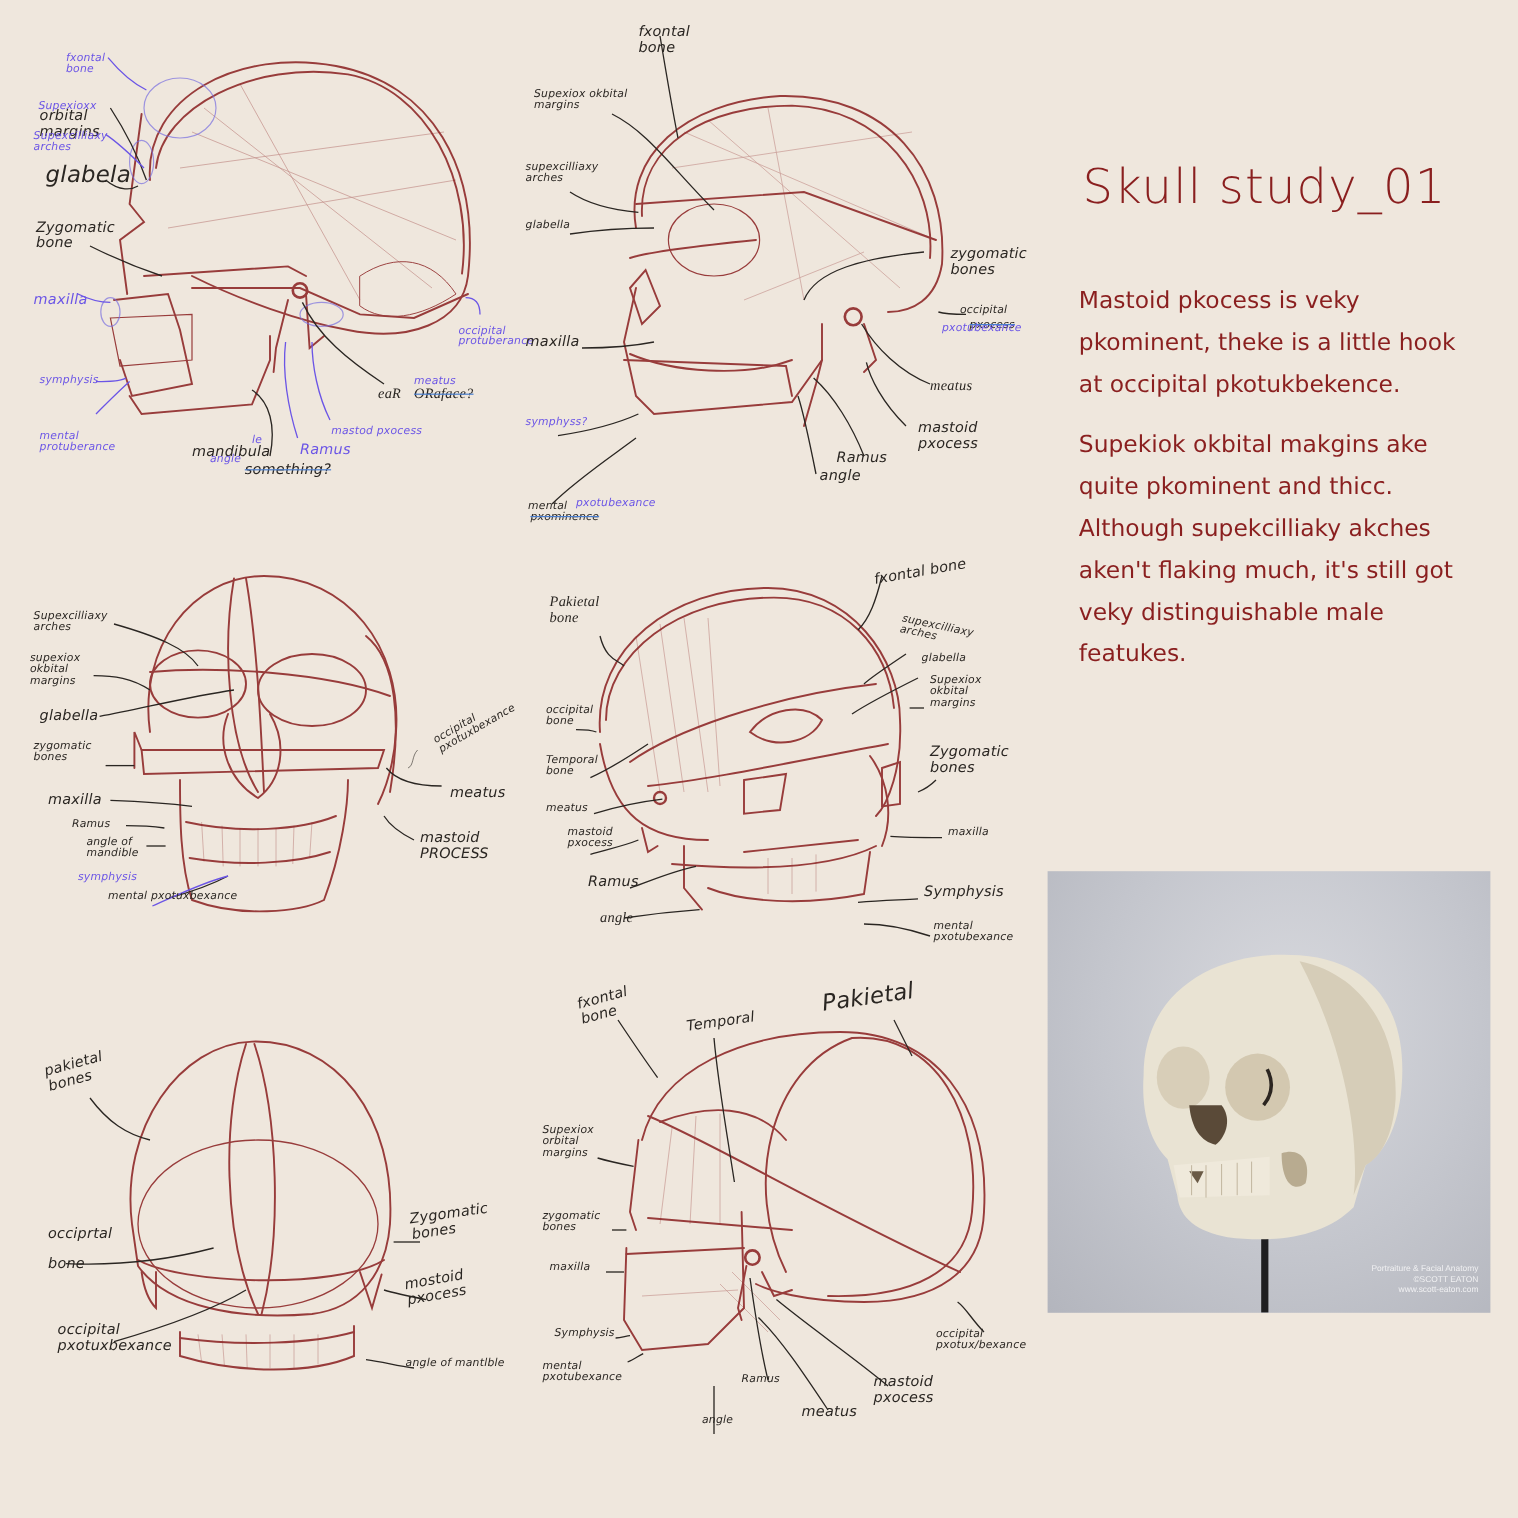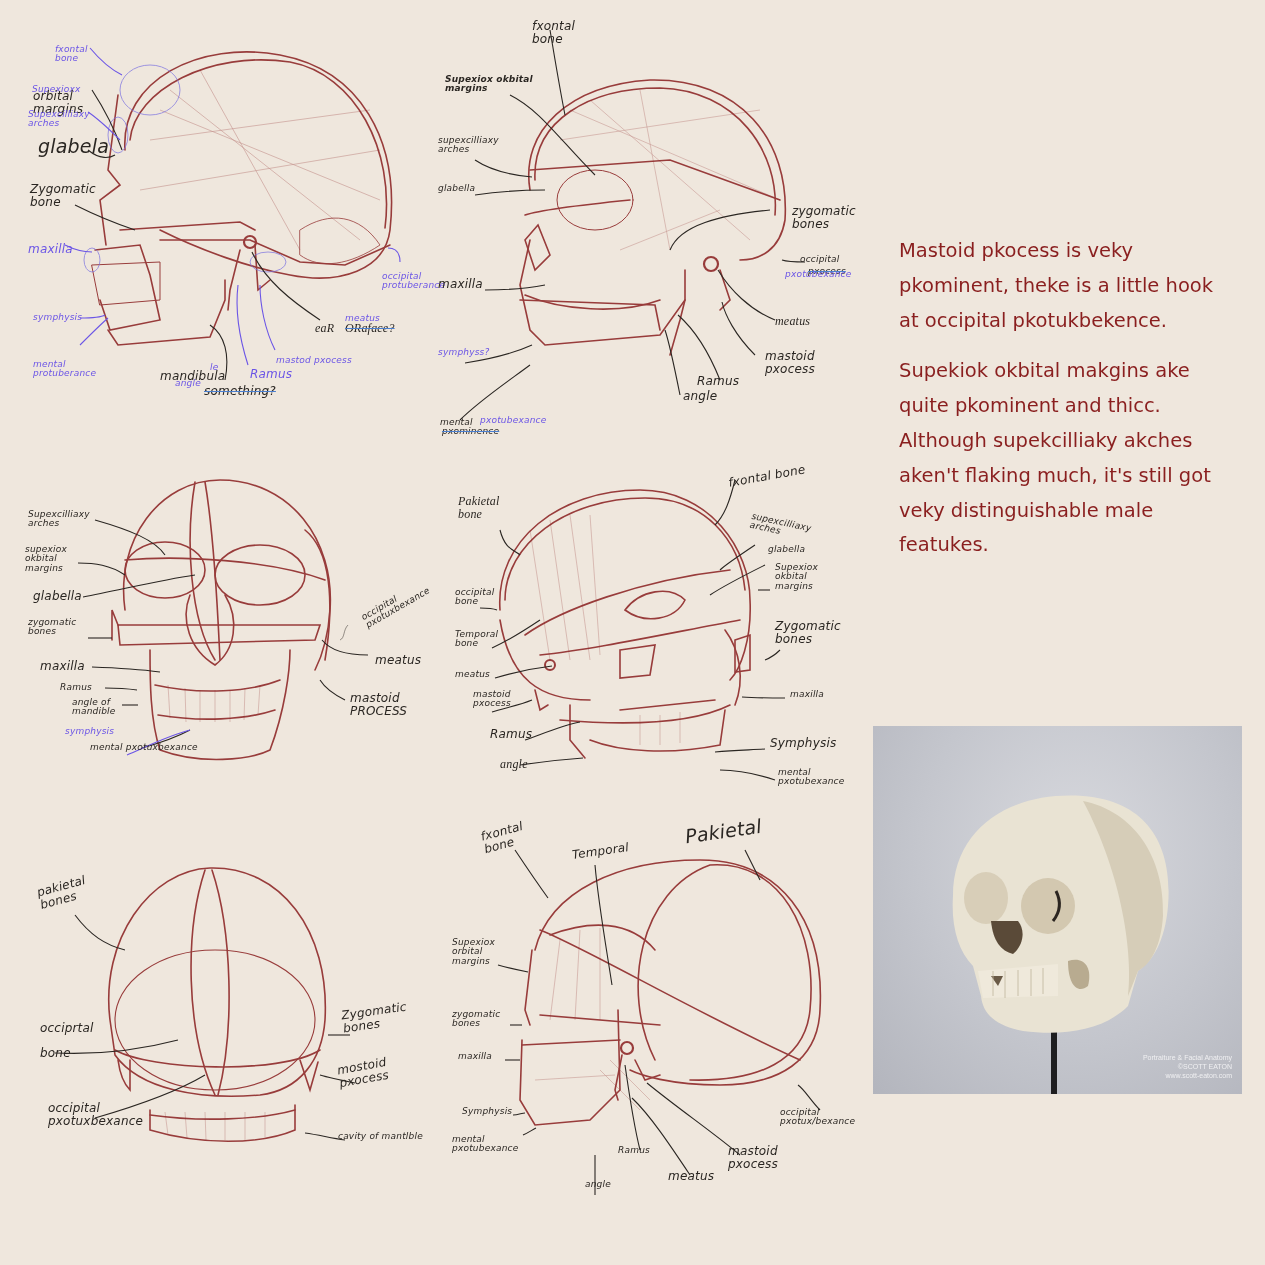--- a/index.html
+++ b/index.html
@@ -140,21 +140,21 @@
         <path d="M355 320 C330 310 310 290 298 270"></path>
         <path d="M335 355 C315 335 305 315 302 302"></path>
         <path d="M300 380 C290 355 275 330 258 315"></path>
         <path d="M260 395 C255 370 250 345 245 330"></path>
         <path d="M45 363 C65 360 90 355 112 345"></path>
         <path d="M40 420 C60 400 90 380 110 365"></path>
       </g>
     </svg>
     <div class="lbl md" style="left:112px;top:20px;">fxontal
 bone</div>
-    <div class="lbl sm" style="left:25px;top:75px;font-weight:bold;">Supexiox okbital
+    <div class="lbl sm" style="left:25px;top:75px;">Supexiox okbital
 margins</div>
     <div class="lbl sm" style="left:18px;top:136px;">supexcilliaxy
 arches</div>
     <div class="lbl sm" style="left:18px;top:184px;">glabella</div>
     <div class="lbl md" style="left:372px;top:205px;">zygomatic
 bones</div>
     <div class="lbl sm" style="left:380px;top:255px;">occipital</div>
     <div class="lbl sm strike" style="left:388px;top:267px;">pxocess</div>
     <div class="lbl sm blue" style="left:365px;top:270px;">pxotubexance</div>
     <div class="lbl md" style="left:18px;top:278px;">maxilla</div>
@@ -337,21 +337,21 @@
 bones</div>
     <div class="lbl md" style="left:342px;top:155px;transform:rotate(-8deg);">Zygomatic
 bones</div>
     <div class="lbl md" style="left:40px;top:172px;">occiprtal
 
 bone</div>
     <div class="lbl md" style="left:338px;top:210px;transform:rotate(-10deg);">mostoid
 pxocess</div>
     <div class="lbl md" style="left:48px;top:252px;">occipital
 pxotuxbexance</div>
-    <div class="lbl sm" style="left:338px;top:282px;">cavity of mantlble</div>
+    <div class="lbl sm" style="left:338px;top:282px;">angle of mantlble</div>
   </div>
 
   <div class="sketch" style="left:440px;top:810px;width:420px;height:400px;">
     <svg width="420" height="400" viewBox="0 0 420 400">
       <g fill="none" stroke="#8f2a2a" stroke-width="1.6" stroke-linecap="round" opacity="0.9">
         <path d="M95 140 C110 80 180 50 260 50 C340 50 385 110 380 200 C378 250 340 275 280 275 C230 275 200 265 190 260"></path>
         <path d="M215 250 C180 180 200 80 270 55 C340 50 378 120 370 200 C365 250 320 272 250 270"></path>
         <path d="M100 120 C150 140 250 200 360 250"></path>
         <path d="M92 140 L85 200 L90 215"></path>
         <path d="M82 230 L80 290 L95 315 L150 310 L180 280 L178 200"></path>
@@ -401,20 +401,21 @@
 pxotubexance</div>
     <div class="lbl sm" style="left:145px;top:370px;">angle</div>
     <div class="lbl sm" style="left:178px;top:336px;">Ramus</div>
     <div class="lbl md" style="left:228px;top:360px;">meatus</div>
     <div class="lbl md" style="left:288px;top:335px;">mastoid
 pxocess</div>
     <div class="lbl sm" style="left:340px;top:298px;">occipital
 pxotux/bexance</div>
   </div>
 
+  <div class="title">Skull study_01</div>
   <div class="notes">
     <p> Mastoid pkocess is veky pkominent, theke is a little hook at occipital pkotukbekence.</p>
     <p> Supekiok okbital makgins ake quite pkominent and thicc. Although supekcilliaky akches aken't flaking much, it's still got veky distinguishable male featukes.</p>
   </div>
 
   <div class="photo">
     <svg width="369" height="368" viewBox="0 0 369 368">
       <rect x="178" y="290" width="6" height="78" fill="#1e1e20"></rect>
       <path d="M80 170 C80 100 140 65 210 70 C275 75 300 120 295 180 C292 215 280 235 265 245 L255 280 C230 305 190 310 150 305 C125 300 110 290 108 270 L100 240 C85 225 78 200 80 170 Z" fill="#e9e3d3"></path>
       <path d="M210 75 C260 85 292 130 290 190 C288 220 278 238 265 245 L255 270 C260 230 250 150 210 75 Z" fill="#d6cdb8"></path>

